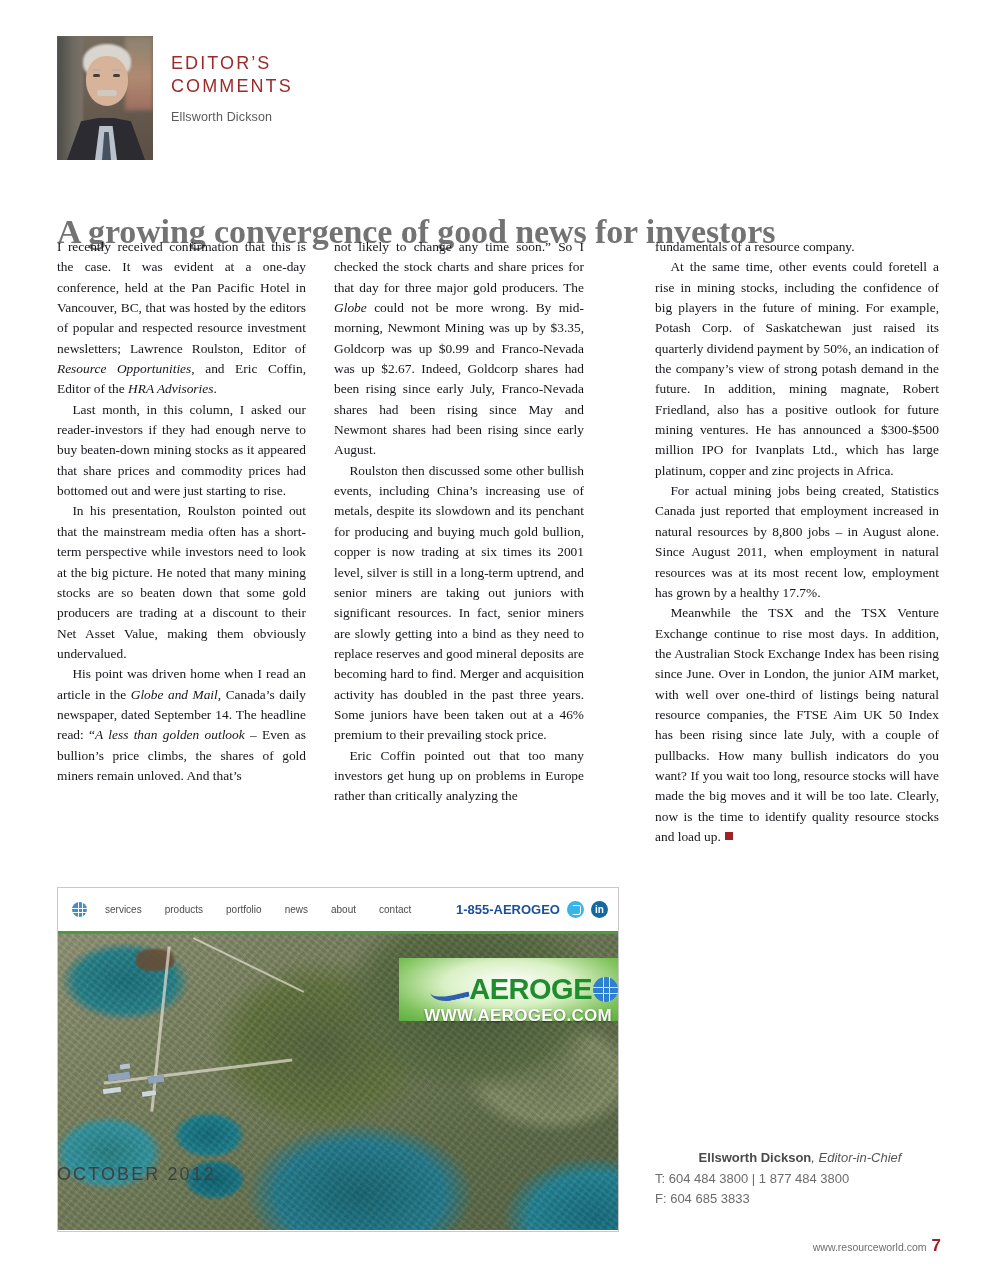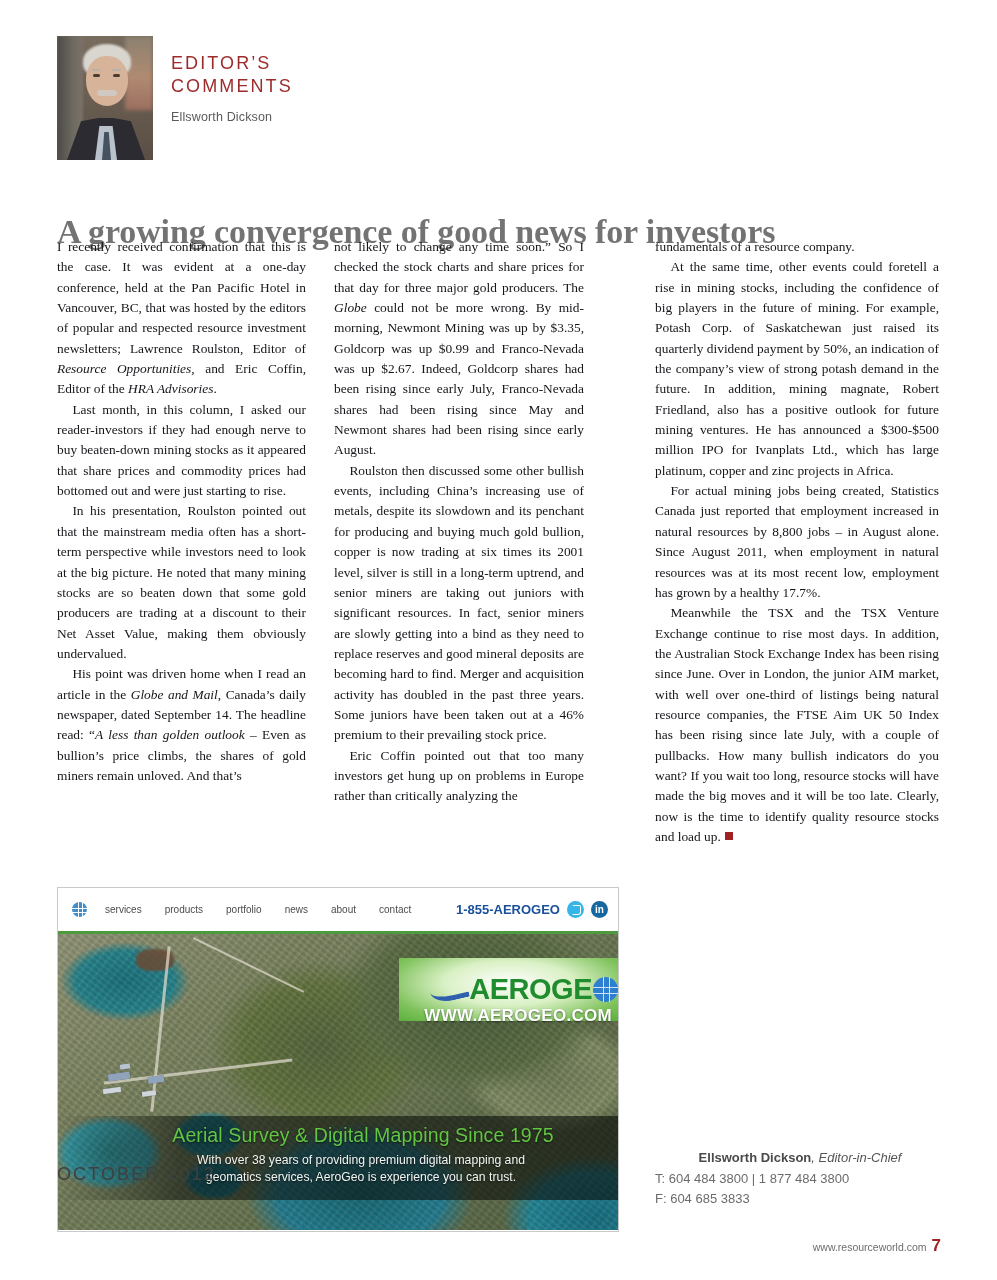--- a/index.html
+++ b/index.html
@@ -507,25 +507,20 @@
     <div class="sat-bldg b5"></div>
 
     <div id="ad-logo">
       <span class="logo-wrap">AEROGE</span>
       <span class="swoosh"></span>
       <span class="logo-globe"></span>
     </div>
 
     <div id="ad-url">WWW.AEROGEO.COM</div>
 
-    <div id="ad-tagline">
-      <div class="tag-main">Aerial Survey &amp; Digital Mapping Since 1975</div>
-      <div class="tag-sub">With over 38 years of providing premium digital mapping and</div>
-      <div class="tag-sub" style="margin-top:0">geomatics services, AeroGeo is experience you can trust.</div>
-    </div>
   </div>
 </div>
 
 <div id="contact">
   <div class="name-line">
     <b>Ellsworth Dickson</b><i>, Editor-in-Chief</i>
   </div>
   <div>T: 604 484 3800 | 1 877 484 3800</div>
   <div>F: 604 685 3833</div>
 </div>

